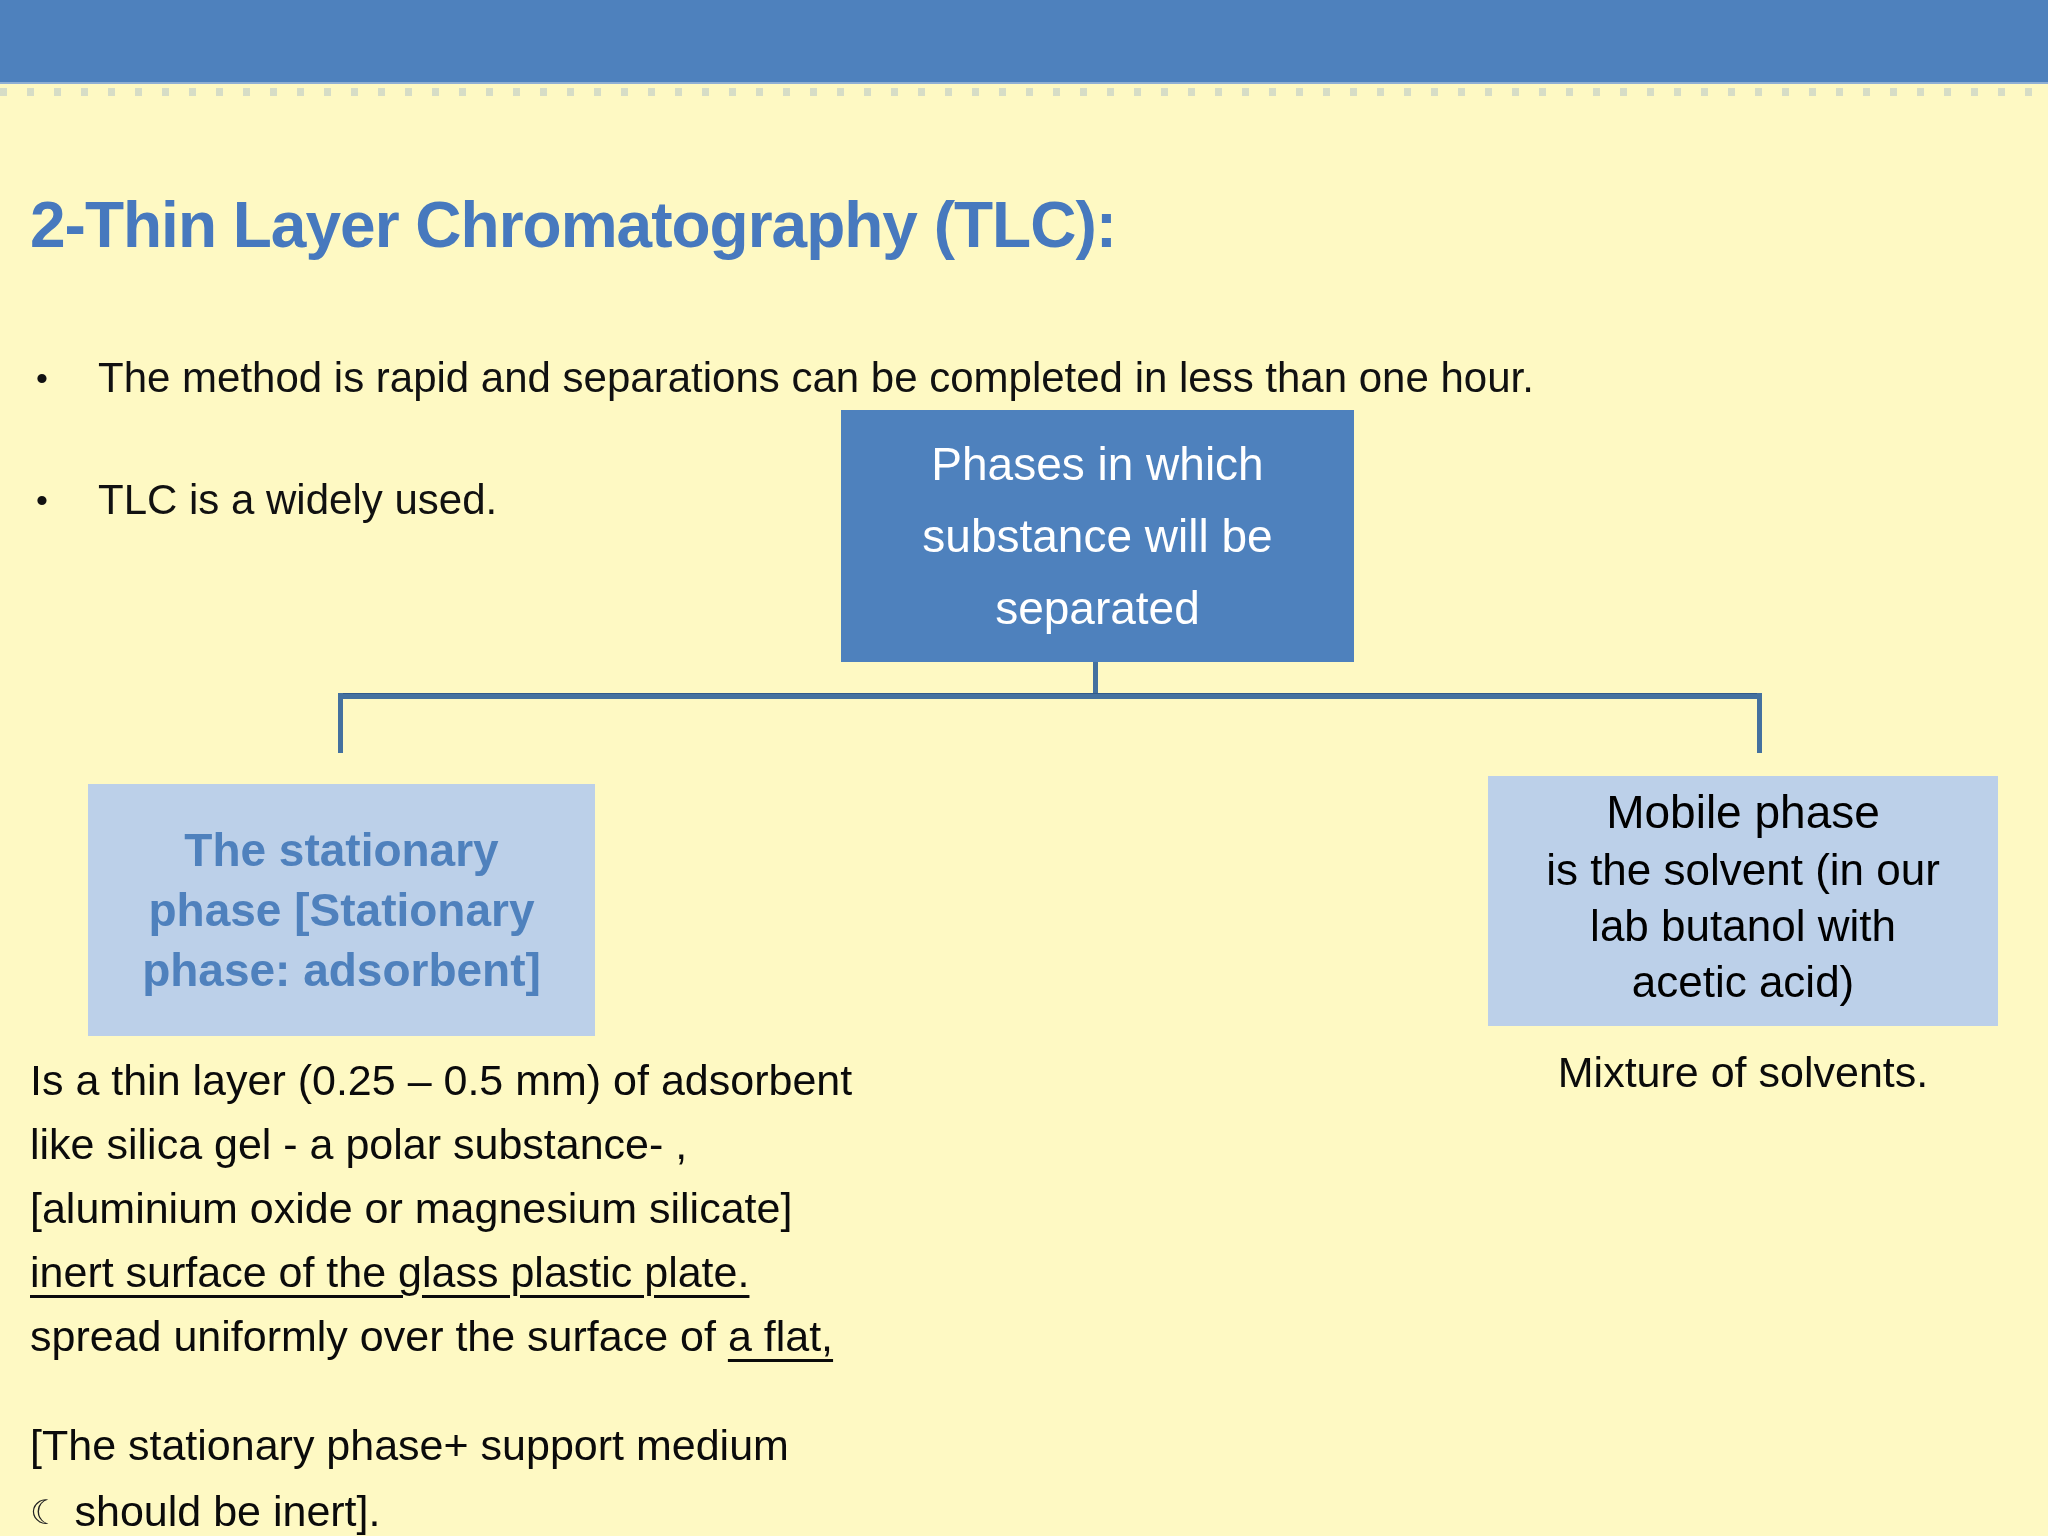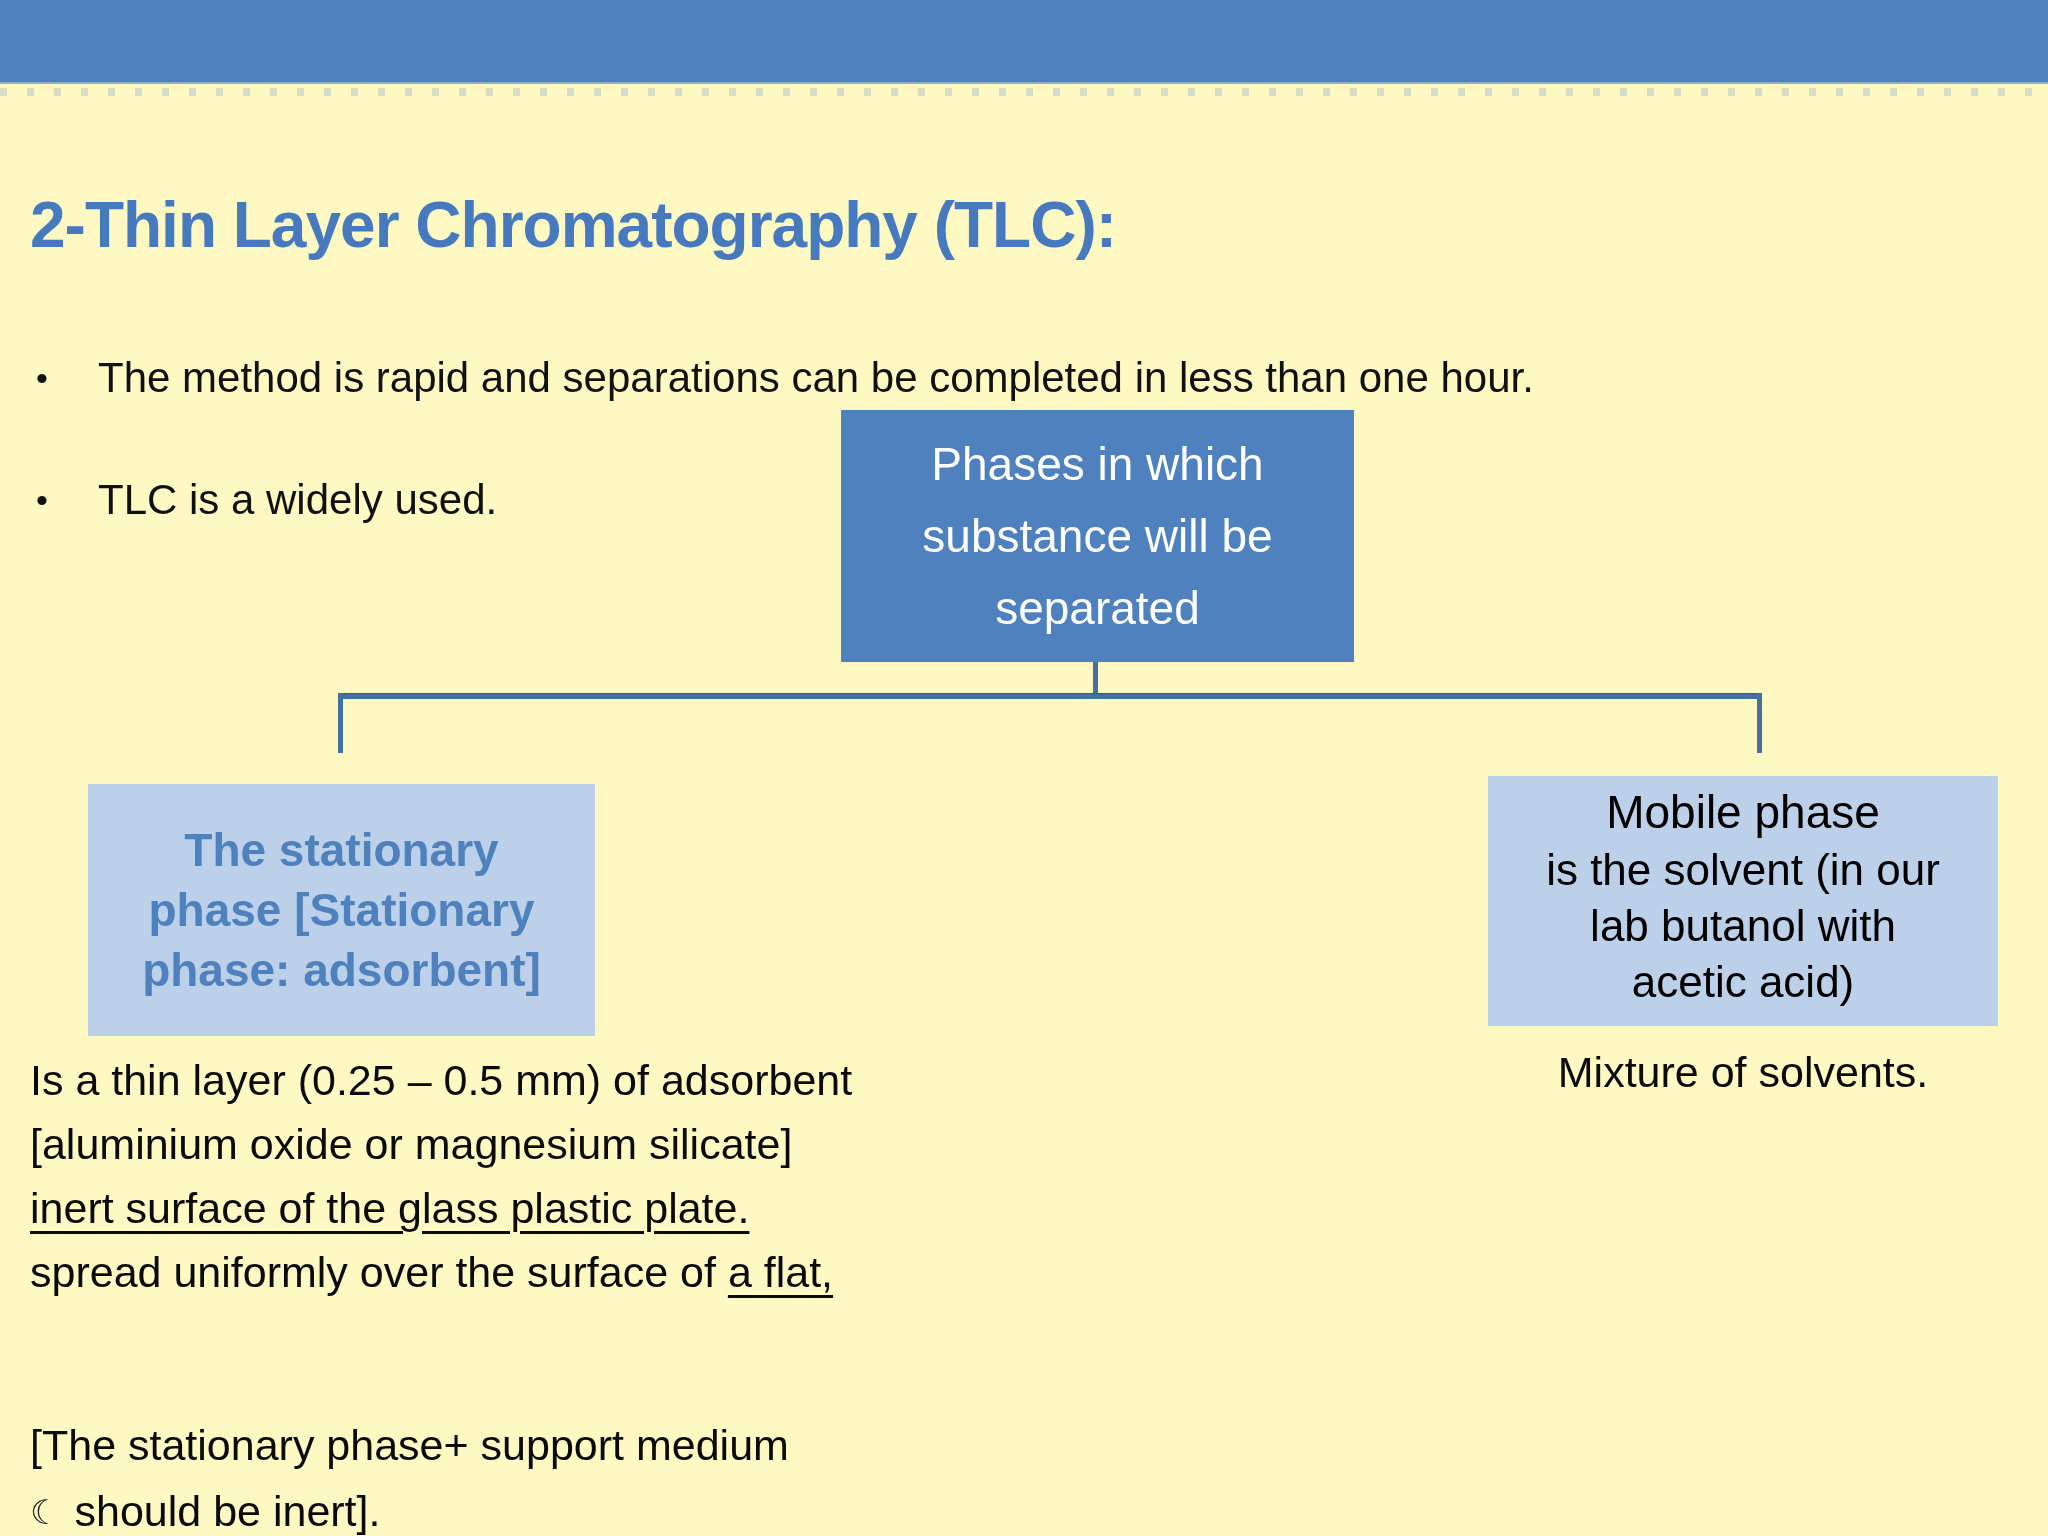--- a/index.html
+++ b/index.html
@@ -161,20 +161,21 @@
 
   <div class="mobile-box">
     <div class="mobile-title">Mobile phase</div>
     <div class="box-line">is the solvent (in our</div>
     <div class="box-line">lab butanol with</div>
     <div class="box-line">acetic acid)</div>
   </div>
 
   <div class="stationary-note">
     <div class="line">Is a thin layer (0.25 – 0.5 mm) of adsorbent</div>
+    <div class="line">like silica gel - a polar substance- ,</div>
     <div class="line">[aluminium oxide or magnesium silicate]</div>
     <div class="line"><span class="u">inert surface of the glass plastic plate.</span></div>
     <div class="line"><span>spread uniformly over the surface of </span><span class="u">a flat,</span></div>
   </div>
 
   <div class="support-note">
     <div class="line">[The stationary phase+ support medium</div>
     <div class="line"><span class="moon-icon">☾</span><span>should be inert].</span></div>
   </div>
 

